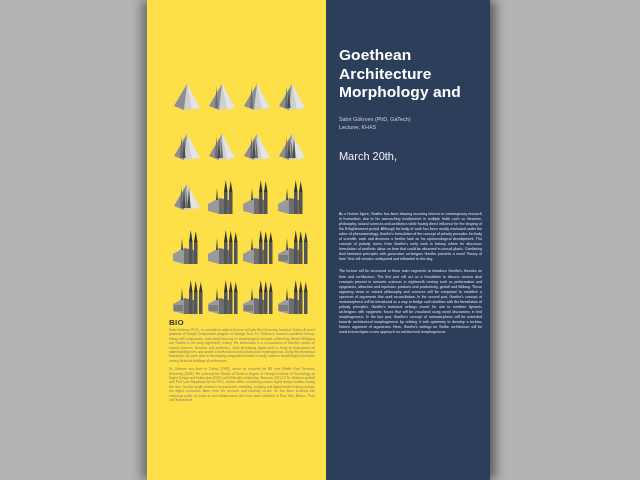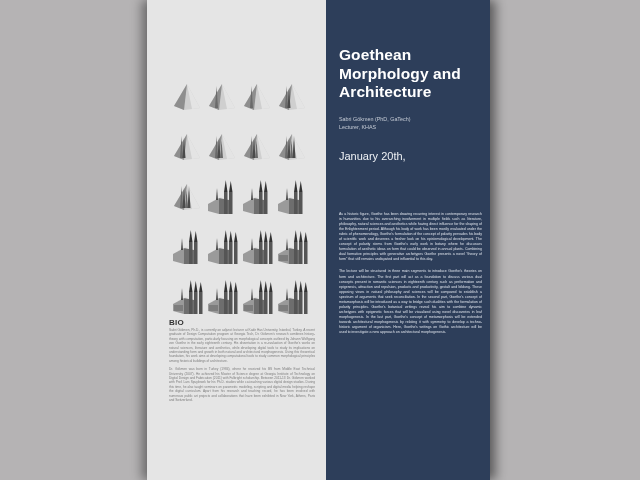--- a/index.html
+++ b/index.html
@@ -8,21 +8,21 @@
     background:#b5b3b4;
     font-family:"Liberation Sans", sans-serif;
     position:relative;
   }
   .poster {
     position:absolute; left:147px; top:0; width:343px; height:480px;
     box-shadow: 6px 0 10px rgba(0,0,0,0.45), -6px 0 10px rgba(0,0,0,0.35);
     display:flex;
   }
   .left {
-    width:180px; height:100%; background:#e5e5e5; position:relative;
+    width:180px; height:100%; background:#fde047; position:relative;
   }
   .right {
     width:165px; height:100%; background:#2d3e5a; position:relative; color:#ffffff;
   }
   
   .grid {
     position:absolute; left:22px; top:78px; width:140px;
     display:grid; grid-template-columns:repeat(4, 35px); row-gap:12px;
   }
   .fig { width:35px; height:38px; display:flex; align-items:flex-end; justify-content:center; }
@@ -300,31 +300,31 @@
     <div class="bio">
       <h3>BIO</h3>
       <p>Sabri Gökmen, Ph.D., is currently an adjunct lecturer at Kadir Has University, Istanbul, Turkey. A recent graduate of Design Computation program at Georgia Tech, Dr. Gökmen's research combines history-theory with computation, particularly focusing on morphological concepts outlined by Johann Wolfgang von Goethe in the early eighteenth century. His dissertation is a re-evaluation of Goethe's works on natural sciences, literature and aesthetics, while developing digital tools to study its implications on understanding form and growth in both natural and architectural morphogenesis. Using this theoretical foundation, his work aims at developing computational tools to study common morphological principles among historical buildings of architecture.</p>
       <p>Dr. Gökmen was born in Turkey (1984), where he received his BS from Middle East Technical University (2007). He achieved his Master of Science degree at Georgia Institute of Technology on Digital Design and Fabrication (2011) with Fulbright scholarship. Between 2011-13 Dr. Gökmen worked with Prof. Lars Spuybroek for his Ph.D. studies while co-teaching various digital design studios. During this time, he also taught seminars on parametric modeling, scripting and digital media helping reshape the digital curriculum. Apart from his research and teaching record, he has been involved with numerous public art projects and collaborations that have been exhibited in New York, Athens, Paris and Switzerland.</p>
     </div>
   </div>
 
   <div class="right">
     <div class="title">
       <div>Goethean</div>
+      <div>Architecture</div>
       <div>Morphology and</div>
-      <div>Architecture</div>
     </div>
 
     <div class="speaker">
       <div>Sabri Gökmen (PhD, GaTech)</div>
       <div>Lecturer, KHAS</div>
     </div>
 
     <div class="when">
-      <div>January 20th,</div>
+      <div>March 20th,</div>
     </div>
 
     <div class="abstract">
       <p>As a historic figure, Goethe has been drawing recurring interest in contemporary research in humanities due to his overarching involvement in multiple fields such as literature, philosophy, natural sciences and aesthetics while having direct influence for the shaping of the Enlightenment period. Although his body of work has been mostly evaluated under the rubric of phenomenology, Goethe's formulation of the concept of polarity pervades his body of scientific work and deserves a fresher look on his epistemological development. The concept of polarity stems from Goethe's early work in botany where he discusses formulation of aesthetic ideas on form that could be observed in annual plants. Combining dual formative principles with generative archetypes Goethe presents a novel "theory of form" that still remains undisputed and influential to this day.</p>
       <p>The lecture will be structured in three main segments to introduce Goethe's theories on form and architecture. The first part will act as a foundation to discuss various dual concepts present in romantic sciences in eighteenth century such as preformation and epigenesis, attraction and repulsion, products and productivity, gestalt and bildung. These opposing views in natural philosophy and sciences will be compared to establish a spectrum of arguments that seek reconciliation. In the second part, Goethe's concept of metamorphosis will be introduced as a way to bridge such dualities with the formulation of polarity principles. Goethe's botanical writings reveal his aim to combine dynamic archetypes with epigenetic forces that will be visualized using novel discoveries in leaf morphogenesis. In the last part, Goethe's concept of metamorphosis will be extended towards architectural morphogenesis by relating it with symmetry to develop a techno-historic argument of organicism. Here, Goethe's writings on Gothic architecture will be used to investigate a new approach on architectural morphogenesis.</p>
     </div>
   </div>
 </div>
 
 </body></html>

